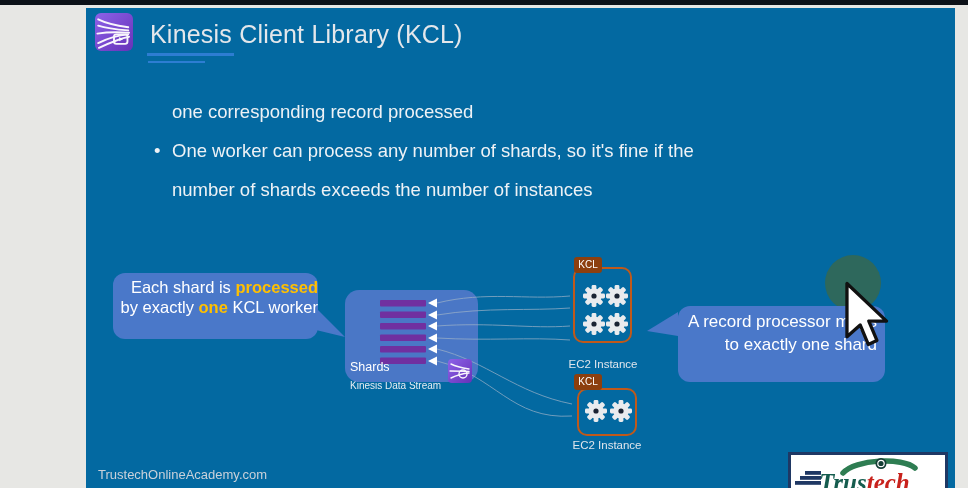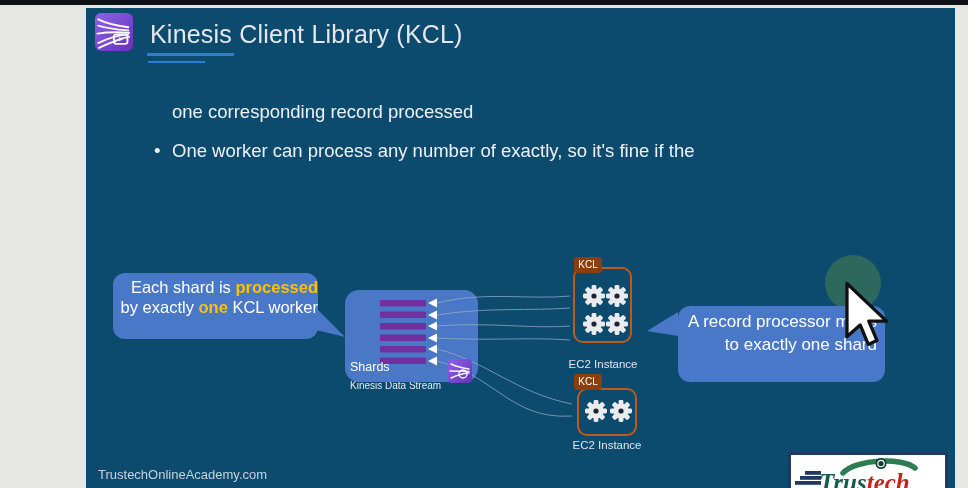--- a/index.html
+++ b/index.html
@@ -2,21 +2,21 @@
 <html><head>
 <meta charset="utf-8">
 <style>
   html,body{margin:0;padding:0;background:#3a3a3a;}
   .canvas{position:relative;width:968px;height:488px;overflow:hidden;
           background:#e7e7e4;font-family:"Liberation Sans",sans-serif;}
   .abs{position:absolute;}
 
   .topbar{left:0;top:0;width:968px;height:5px;background:#0c1118;}
 
-  .slide{left:86px;top:8px;width:869px;height:480px;background:#0c4a6e;overflow:hidden;}
+  .slide{left:86px;top:8px;width:869px;height:480px;background:#0369a1;overflow:hidden;}
 
   
   .title-icon{left:9px;top:5px;width:38px;height:38px;border-radius:6px;
               background:linear-gradient(135deg,#8d62e8,#6632b8);}
   .page-title{left:64px;top:12px;font-size:25px;font-weight:400;color:#e4e7eb;letter-spacing:.2px;white-space:nowrap;}
   .underline1{left:61px;top:45px;width:87px;height:3px;background:#2d7dd2;}
   .underline2{left:62px;top:53px;width:57px;height:2px;background:#2d7dd2;}
 
   
   .bullets{left:66px;top:84px;width:640px;color:#eef2f6;font-size:18.5px;line-height:39px;}
@@ -83,21 +83,22 @@
     </div>
     <div class="abs page-title">Kinesis Client Library (KCL)</div>
     <div class="abs underline1"></div>
     <div class="abs underline2"></div>
 
     <div class="abs bullets">
       <div>
         <div class="bline">one corresponding record processed</div>
       </div>
       <div>
-        <div class="bline first">One worker can process any number of exactly, so it's fine if the</div>
+        <div class="bline first">One worker can process any number of shards, so it's fine if the</div>
+        <div class="bline">number of shards exceeds the number of instances</div>
       </div>
     </div>
 
     <div class="abs shards-box"></div>
     <div class="abs ec2-box ec2-top"></div>
     <div class="abs ec2-box ec2-bottom"></div>
     <div class="abs spotlight"></div>
 
     <svg class="abs overlay" viewBox="0 0 869 480">
       <defs>

